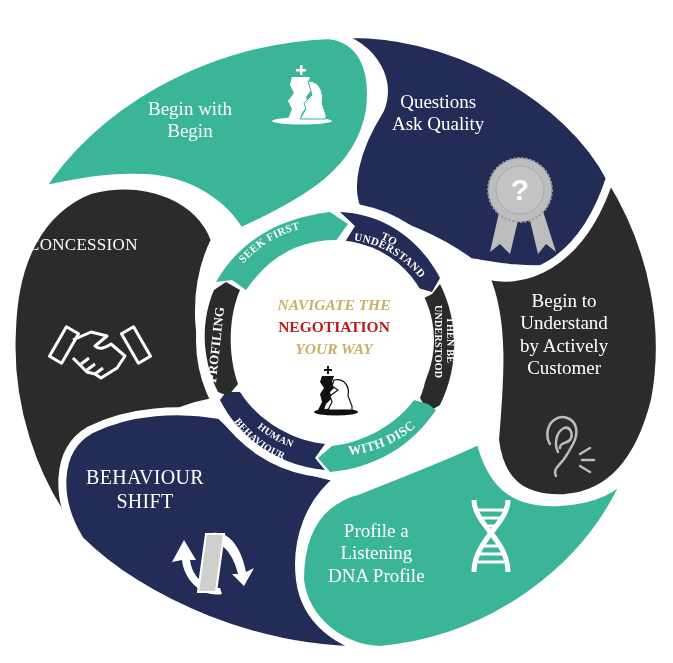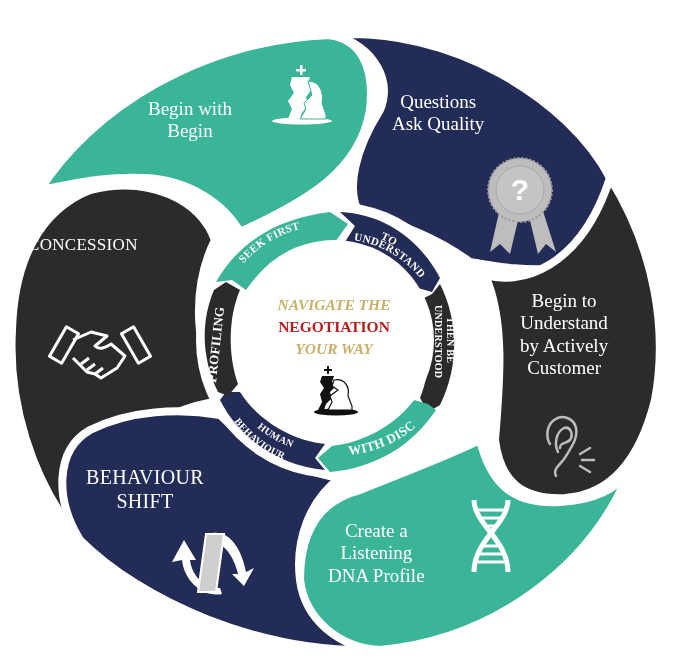--- a/index.html
+++ b/index.html
@@ -136,21 +136,21 @@
   <span>Questions</span>
   <span>Ask Quality</span>
 </div>
 <div class="lbl big" style="left:520px; top:290px;">
   <span>Begin to</span>
   <span>Understand</span>
   <span>by Actively</span>
   <span>Customer</span>
 </div>
 <div class="lbl big" style="left:328px; top:520px;">
-  <span>Create a</span>
+  <span>Profile a</span>
   <span>Listening</span>
   <span>DNA Profile</span>
 </div>
 <div class="lbl caps" style="left:86px; top:466px; font-size:20px;">
   <span>BEHAVIOUR</span>
   <span>SHIFT</span>
 </div>
 <div class="lbl caps" style="left:28px; top:235px; font-size:17px;">
   <span>CONCESSION</span>
 </div>

